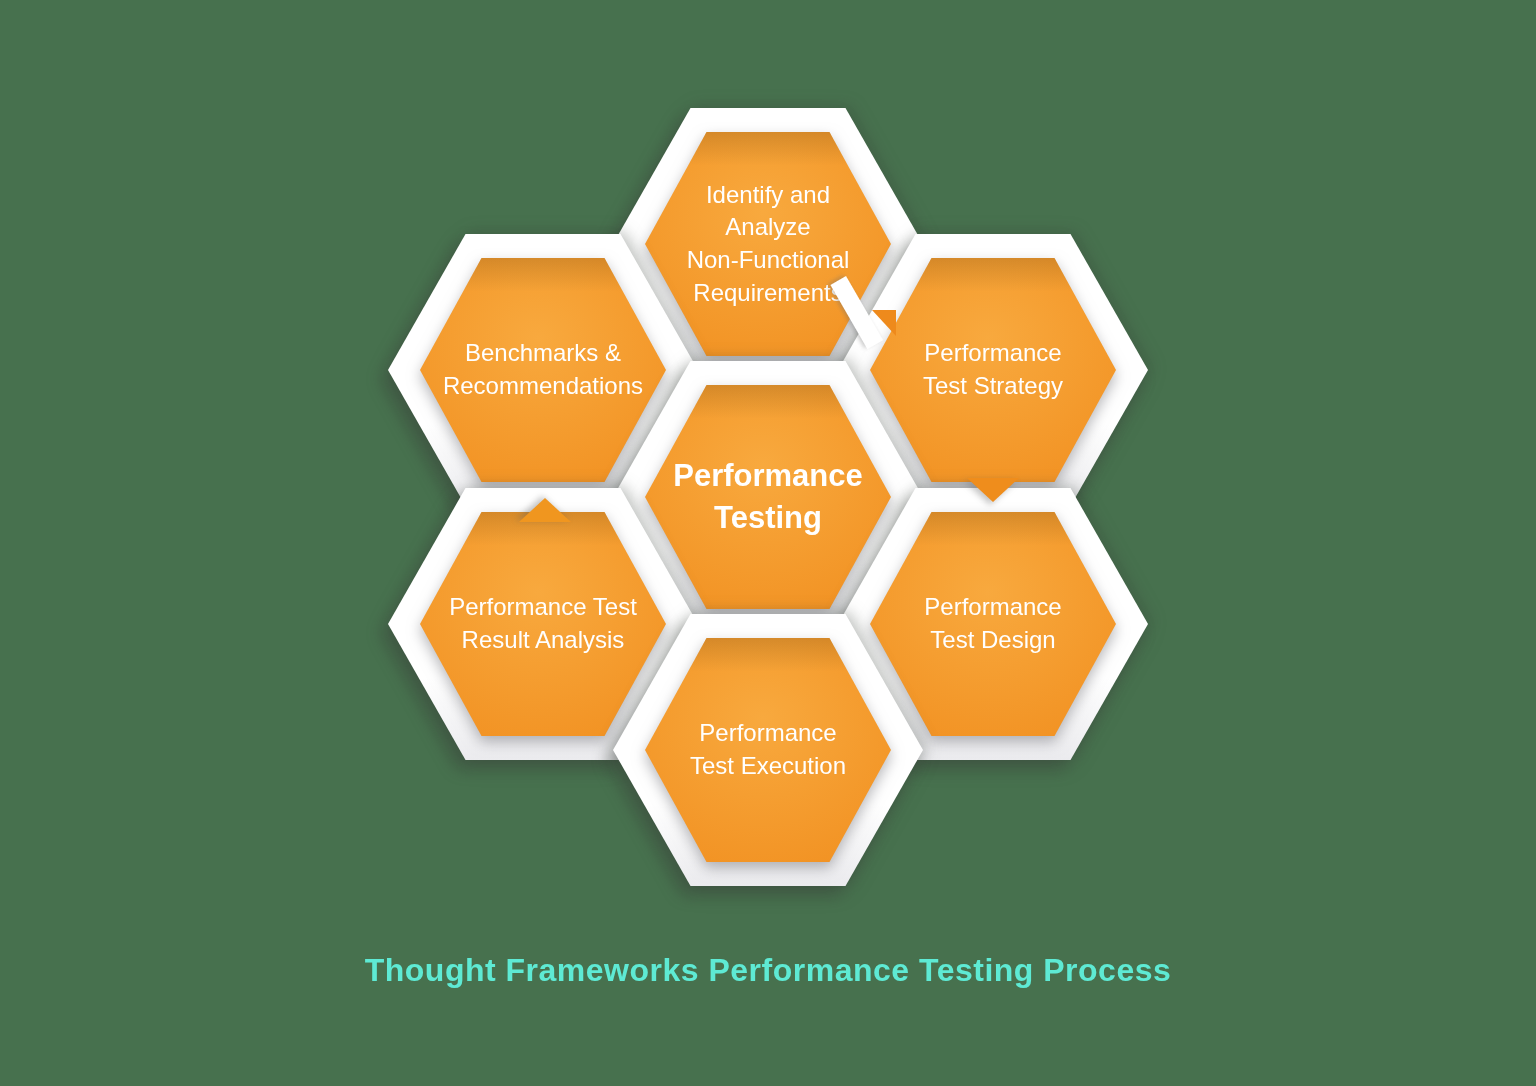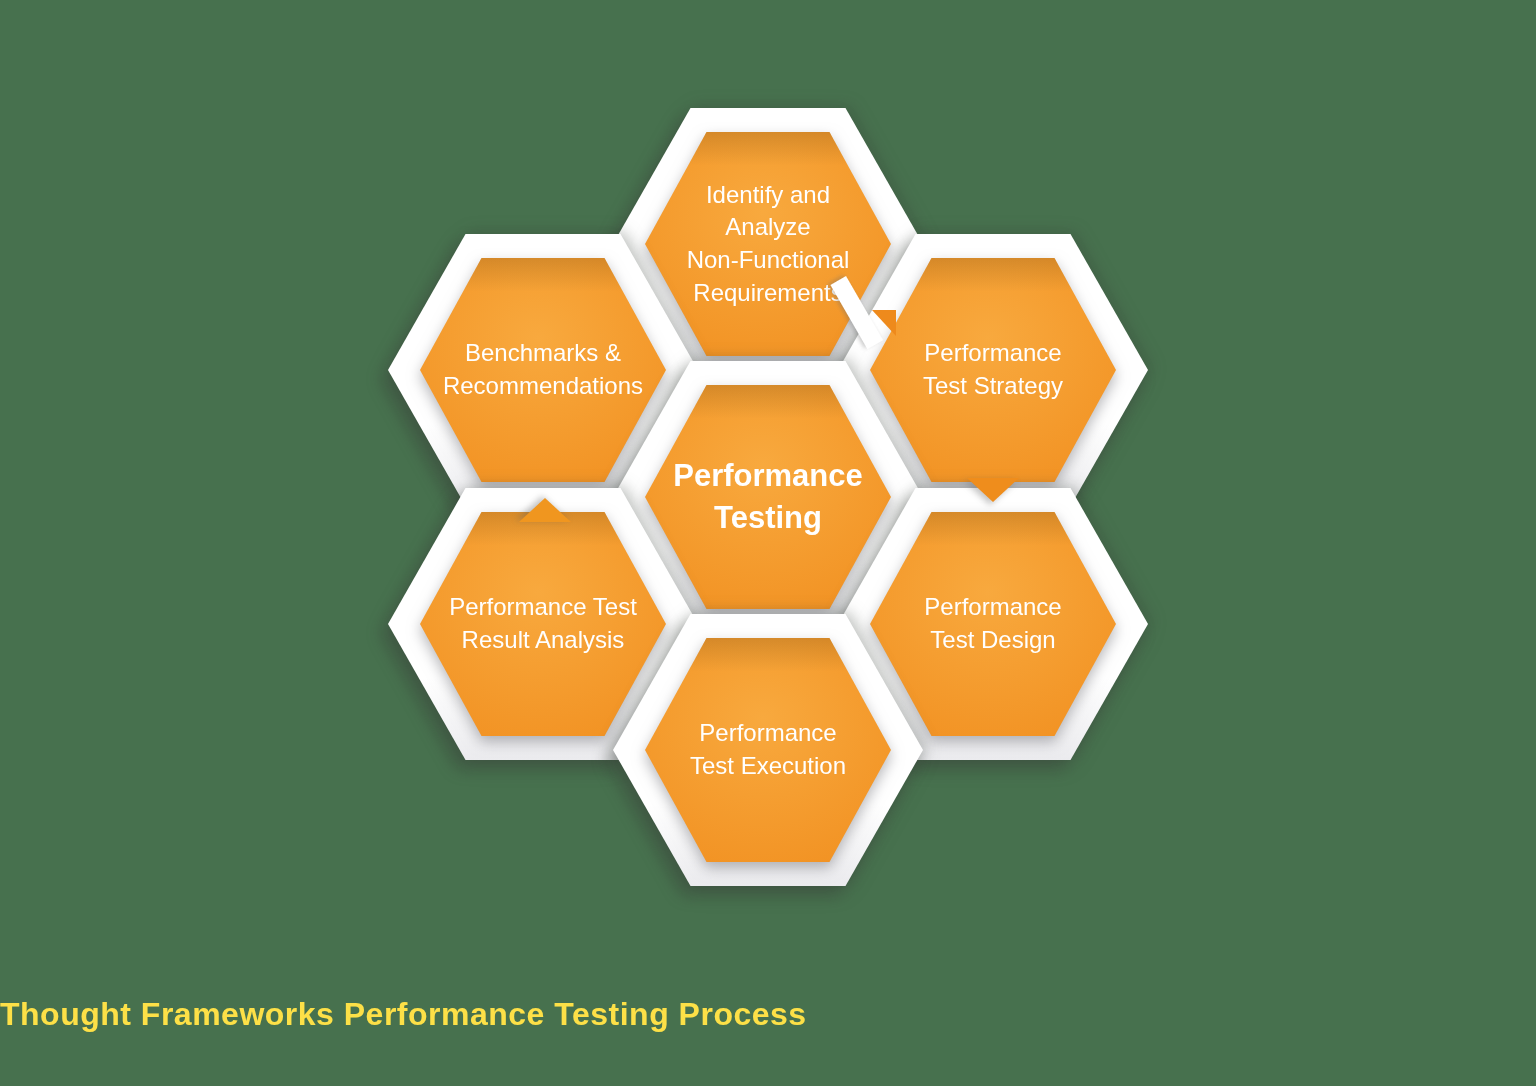--- a/index.html
+++ b/index.html
@@ -89,26 +89,26 @@
   .notch-n-orange {
     position:absolute; left:872px; top:310px;
     width:0; height:0; z-index:8;
     border-top:26px solid #EE8A1C;
     border-left:24px solid transparent;
   }
 
   
   .caption {
     position:absolute;
-    left:0; top:996px; width:100%;
-    text-align:left;
+    left:0; top:952px; width:100%;
+    text-align:center;
     font-size:32px;
     font-weight:bold;
     letter-spacing:0.5px;
-    color:#fde047;
+    color:#5eead4;
   }
 </style>
 </head>
 <body>
 
 <div class="stage">
 
   <div class="hex hex-n">
     <div class="hex-white">
       <div class="hex-orange-wrap">

